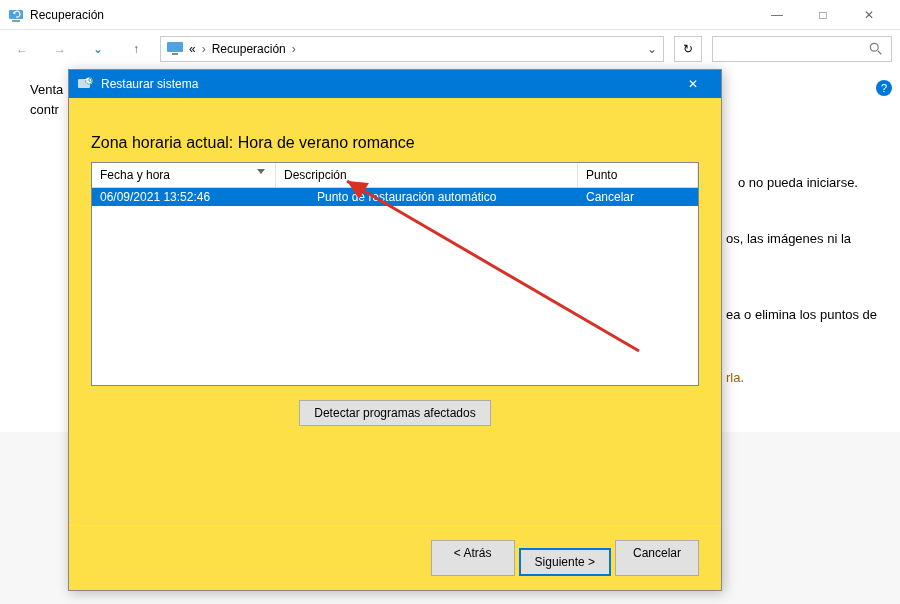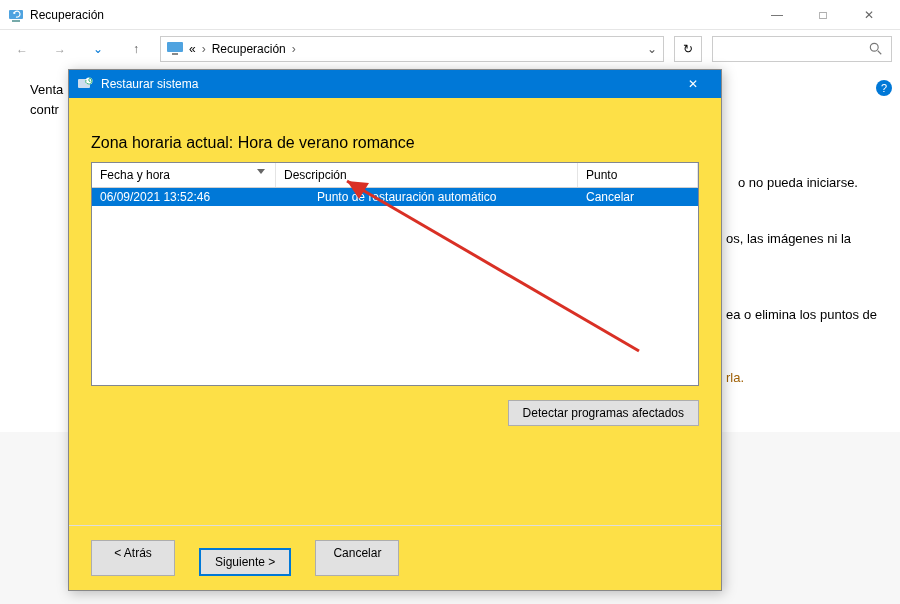--- a/index.html
+++ b/index.html
@@ -40,25 +40,25 @@
     .tz-line { font-size: 16px; color: #000; margin-bottom: 10px; }
     .list { border: 1px solid #828790; height: 224px; overflow: hidden; background: #fff; }
     .list-head { display: flex; background: #fff; border-bottom: 1px solid #d0d0d0; font-size: 12px; }
     .list-head .col { padding: 5px 8px; border-right: 1px solid #e4e4e4; position: relative; }
     .list-head .sort::after { content: ""; position: absolute; top: 6px; right: 10px; border-left: 4px solid transparent; border-right: 4px solid transparent; border-top: 5px solid #666; }
     .c1 { width: 184px; } .c2 { flex: 1; } .c3 { width: 120px; }
     .list-row { display: flex; font-size: 12px; }
     .list-row.selected { background: #0078d7; color: #fff; gap: 33px; }
     .list-row .cell { padding: 2px 8px; }
 
-    .detect-row { display: flex; justify-content: flex-end; margin-top: 14px; }
+    .detect-row { display: flex; justify-content: center; margin-top: 14px; }
     .btn { border: 1px solid #adadad; background: #e1e1e1; padding: 5px 14px; font-size: 12px; color: #000; min-width: 84px; text-align: center; }
     .btn.default { border: 2px solid #0078d7; margin-top: 8px; }
 
-    .dialog-footer { border-top: 1px solid #ddd; padding: 14px 22px; display: flex; justify-content: flex-start; gap: 24px; }
+    .dialog-footer { border-top: 1px solid #ddd; padding: 14px 22px; display: flex; justify-content: flex-end; gap: 4px; }
 
     .arrow { position: absolute; pointer-events: none; }
   </style>
 </head>
 <body>
 
 <div class="main-window">
 
   <div class="titlebar">
     <span class="icon-slot">

